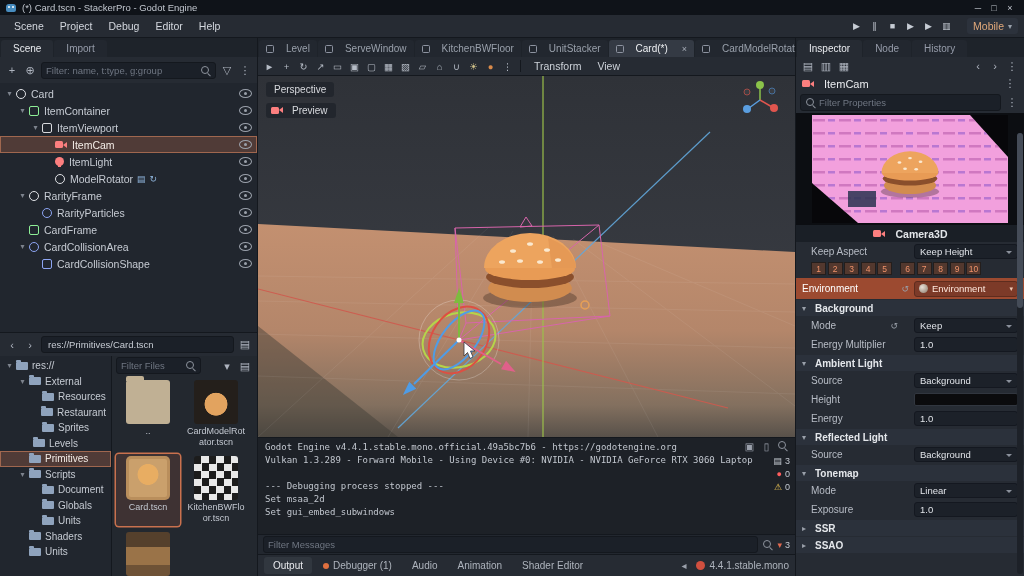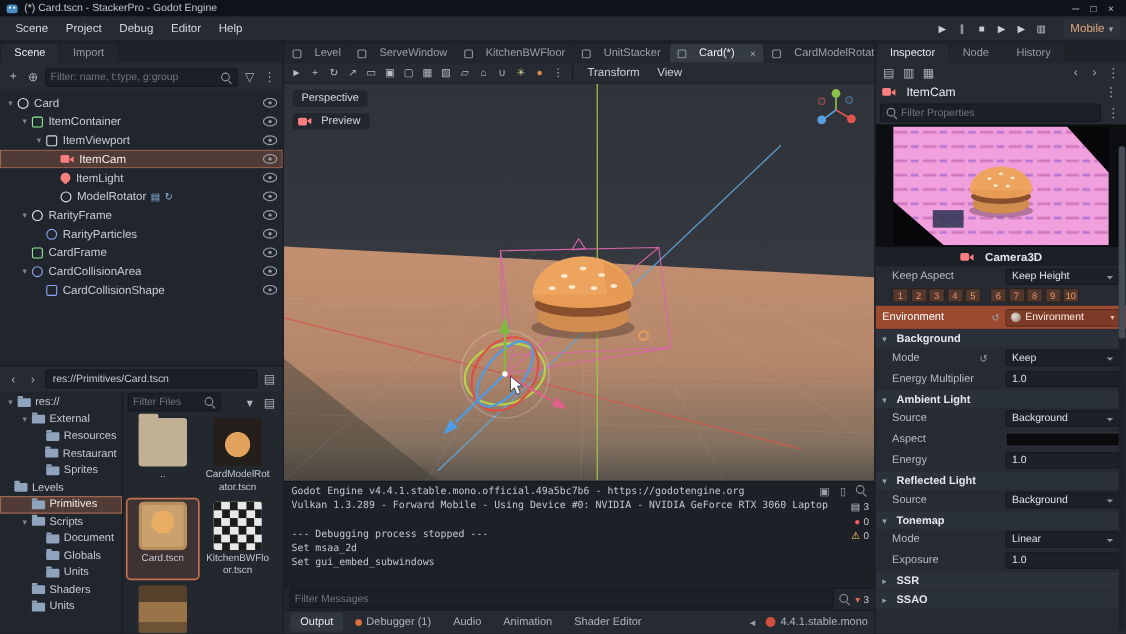--- a/index.html
+++ b/index.html
@@ -324,21 +324,21 @@
               <div class="trow" style="padding-left: 29px; justify-content: flex-end;">
                 <span class="twist"></span>
                 <span class="fold"></span>
                 <span>Restaurant</span>
               </div>
               <div class="trow" style="padding-left: 29px;">
                 <span class="twist"></span>
                 <span class="fold"></span>
                 <span>Sprites</span>
               </div>
-              <div class="trow" style="padding-left: 0;">
+              <div class="trow" style="padding-left: 20px;">
                 <span class="twist"></span>
                 <span class="fold"></span>
                 <span>Levels</span>
               </div>
               <div class="trow selected" style="padding-left: 16px;">
                 <span class="twist"></span>
                 <span class="fold"></span>
                 <span>Primitives</span>
               </div>
               <div class="trow" style="padding-left: 16px;">
@@ -756,21 +756,21 @@
               <span class="garrow">▾</span>
               <span class="glabel">Ambient Light</span>
             </div>
             <div class="iprop">
               <span class="plabel">Source</span>
               <div class="pval field dd">
                 <span>Background</span>
               </div>
             </div>
             <div class="iprop">
-              <span class="plabel">Aspect</span>
+              <span class="plabel">Height</span>
               <div class="pval colorswatch"></div>
             </div>
             <div class="iprop">
               <span class="plabel">Energy</span>
               <div class="pval field">
                 <span>1.0</span>
               </div>
             </div>
             <div class="igroup">
               <span class="garrow">▾</span>

